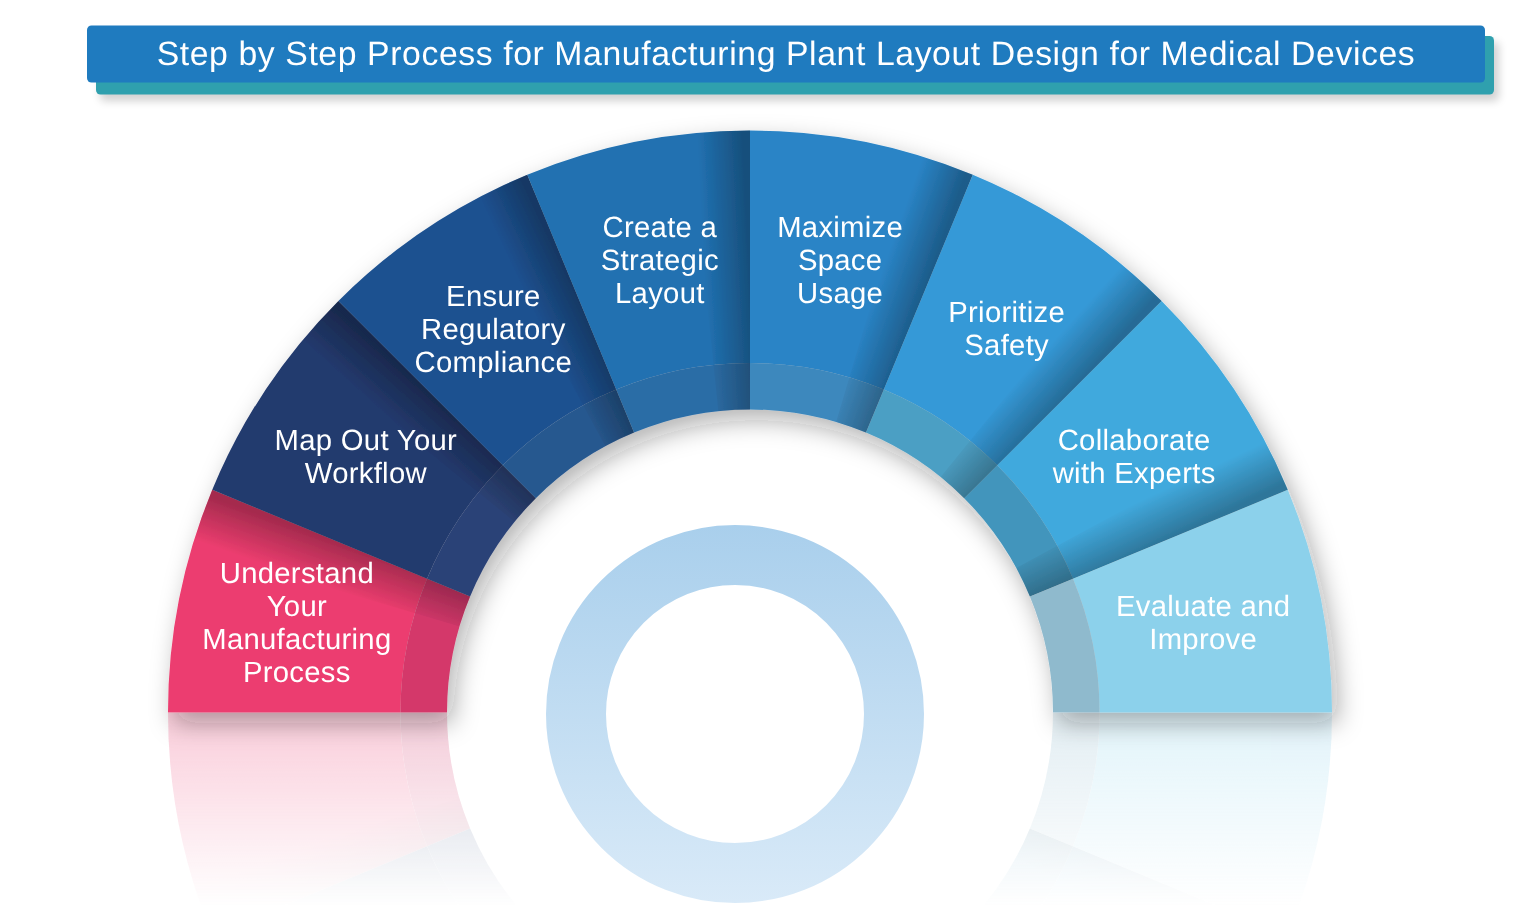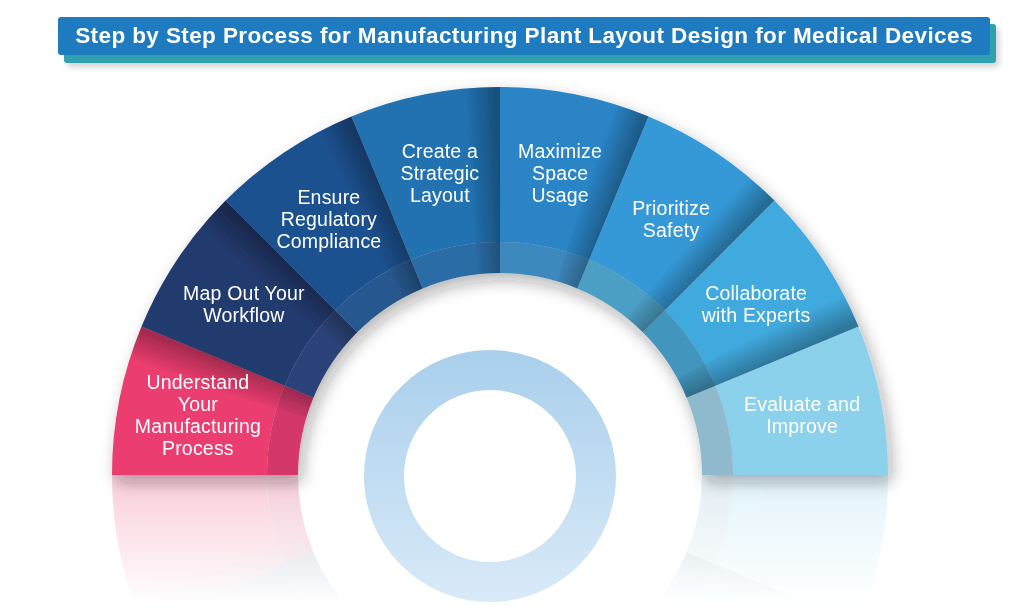--- a/index.html
+++ b/index.html
@@ -23,21 +23,21 @@
     color:#fff;font-size:22.5px;letter-spacing:0.4px;white-space:nowrap;
   }
   svg{position:absolute;left:0;top:0;z-index:0;}
   svg text{font-family:"Liberation Sans",sans-serif;letter-spacing:0.2px;}
 </style>
 </head>
 <body>
 
 <div class="stage">
   <div class="banner-accent" style="background: rgb(47, 160, 174);"></div>
-  <div class="banner" style="background: rgb(31, 123, 191); font-weight: bold;">
+  <div class="banner" style="background: rgb(31, 123, 191);">
     <div class="banner-title" style="color: rgb(255, 255, 255);">Step by Step Process for Manufacturing Plant Layout Design for Medical Devices</div>
   </div>
   <svg id="diagram-svg" width="1024" height="614" viewBox="0 0 1024 614" xmlns="http://www.w3.org/2000/svg" xmlns:xlink="http://www.w3.org/1999/xlink">
       <defs>
         <filter id="arcShadow" x="-15%" y="-15%" width="130%" height="140%">
       <feDropShadow dx="4" dy="7" stdDeviation="8" flood-color="#222222" flood-opacity="0.33"></feDropShadow>
         </filter>
     <linearGradient id="ringGrad" gradientUnits="userSpaceOnUse" x1="490" y1="350" x2="490" y2="602">
       <stop offset="0" stop-color="#A9CFEC"></stop>
       <stop offset="1" stop-color="#D9EAF8"></stop>

